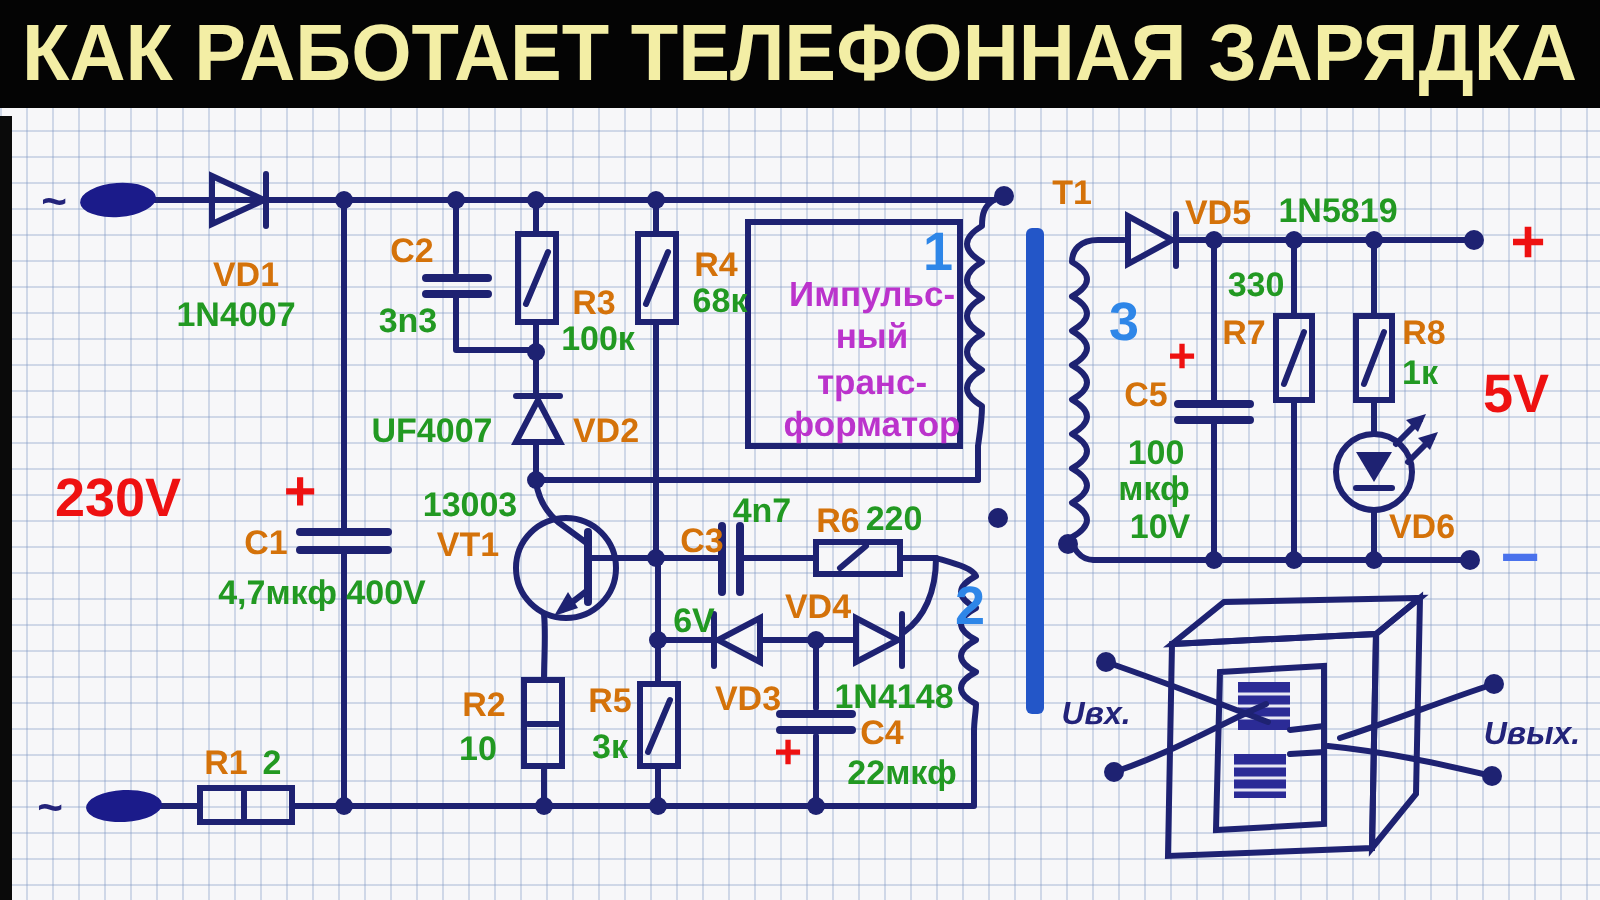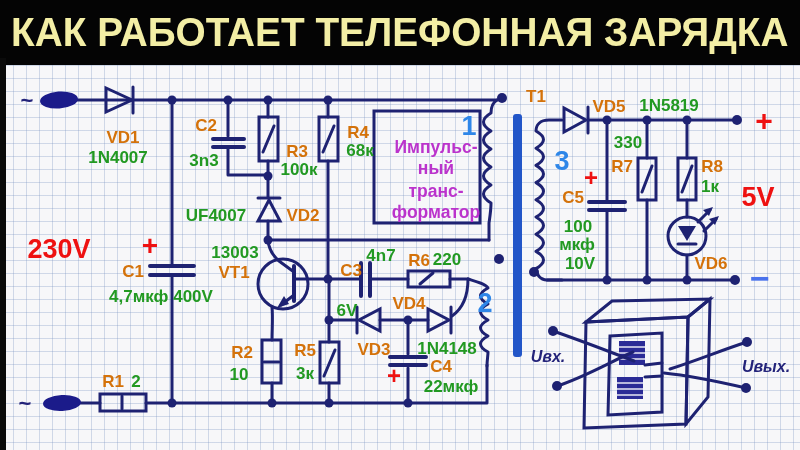--- a/index.html
+++ b/index.html
@@ -3,21 +3,21 @@
 <meta charset="utf-8">
 <style>
   html,body{margin:0;padding:0;background:#222;}
   .stage{position:relative;width:800px;height:450px;overflow:hidden;font-family:"Liberation Sans",sans-serif;}
   .paper{position:absolute;left:0;top:0;width:800px;height:450px;
     background-color:#f7f7f9;
     background-image:
       linear-gradient(to right, rgba(125,150,195,.33) 1px, transparent 1px),
       linear-gradient(to bottom, rgba(125,150,195,.33) 1px, transparent 1px);
     background-size:13px 13px;}
-  .title-band{position:absolute;left:0;top:0;width:800px;height:65px;background:#040404;
+  .title-band{position:absolute;left:0;top:0;width:800px;height:54px;background:#040404;
     display:flex;align-items:center;justify-content:center;}
   .title-band span{color:#f3eea5;font-size:40px;font-weight:bold;white-space:nowrap;
     transform:scaleX(.97);letter-spacing:0;}
   .left-strip{position:absolute;left:0;top:58px;width:6px;height:392px;background:#0a0a0a;}
   svg{position:absolute;left:0;top:0;}
   .wire{stroke:#1e2272;stroke-width:3;fill:none;stroke-linecap:round;stroke-linejoin:round;}
   .wire4{stroke:#1e2272;stroke-width:4;fill:none;stroke-linecap:round;}
   .box{stroke:#1e2272;stroke-width:3;fill:none;}
   .dotj{fill:#1e2272;}
   .blob{fill:#1b1b8a;}

